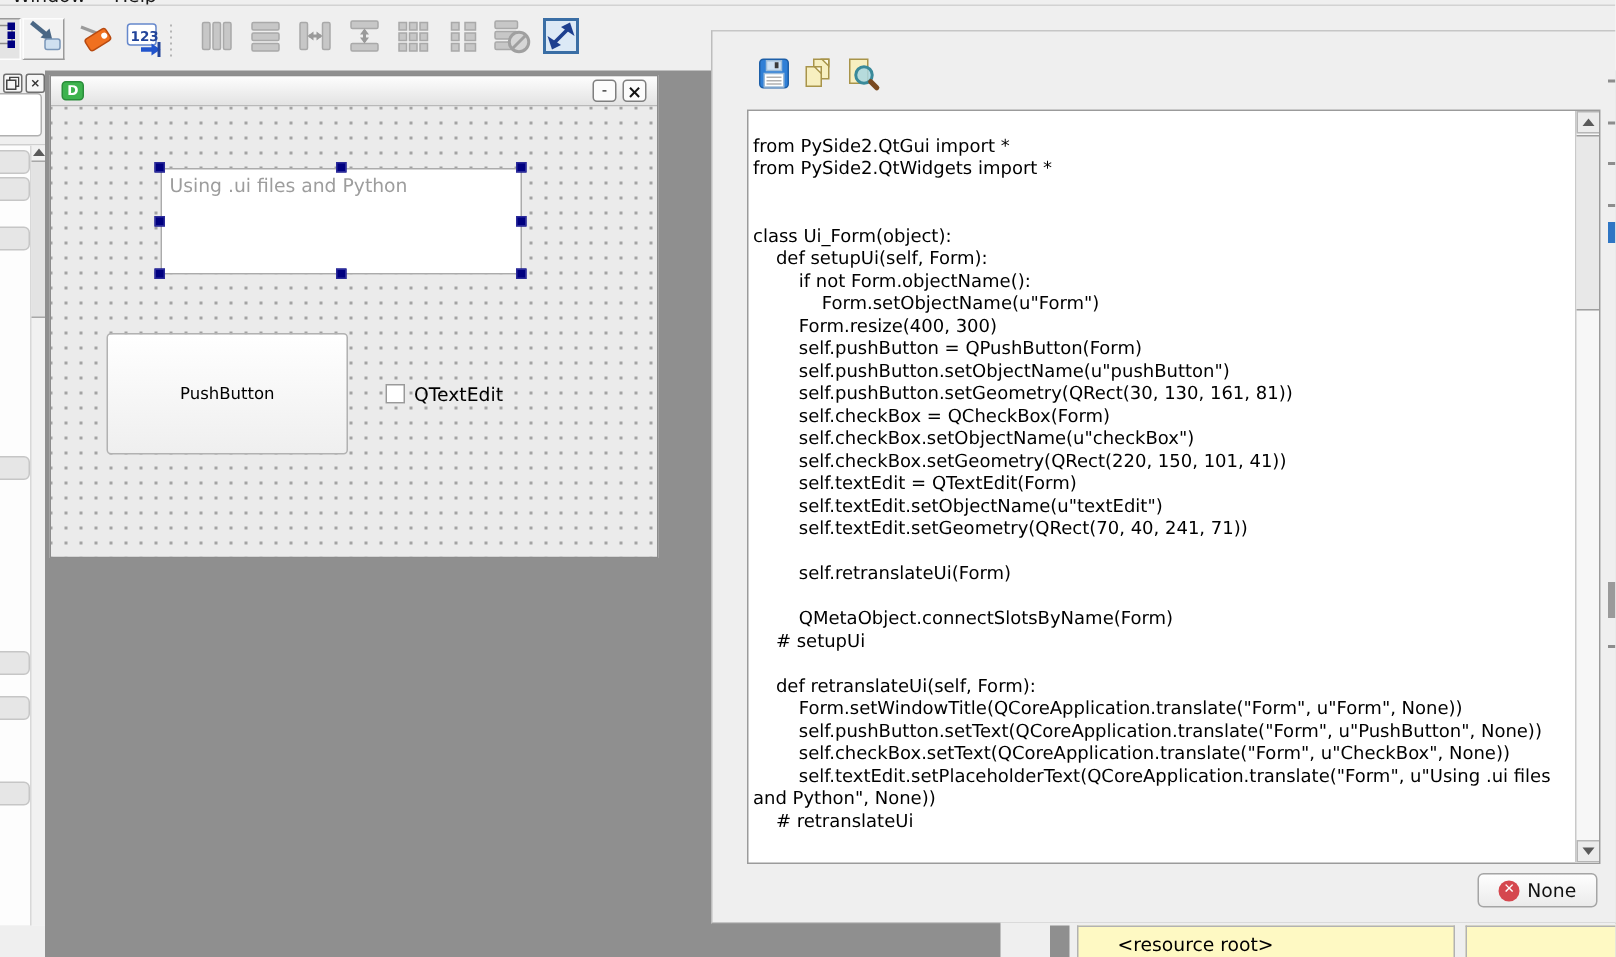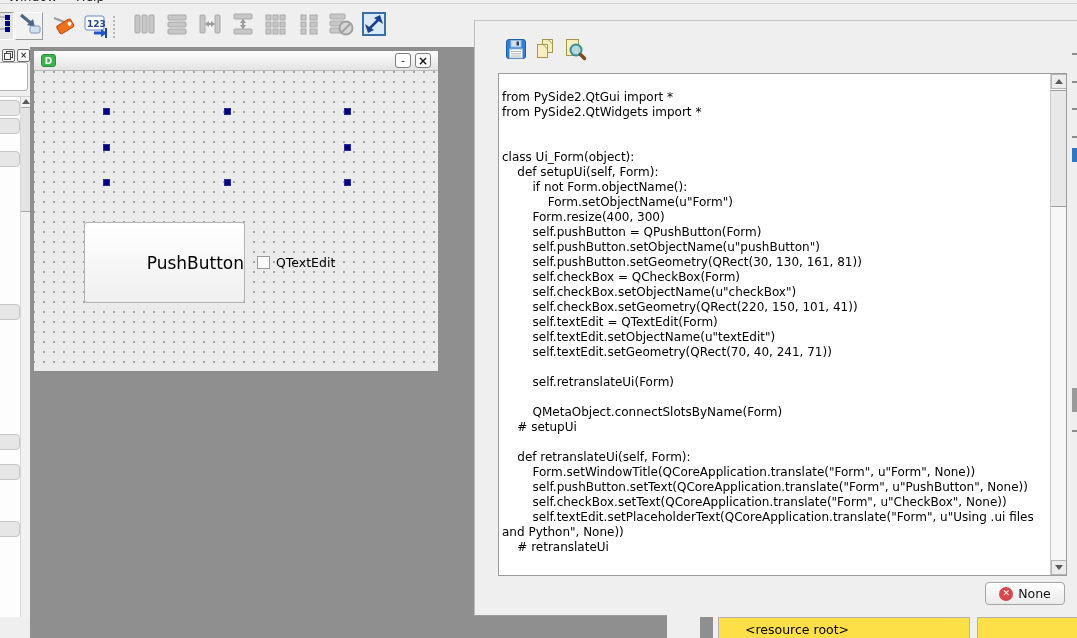--- a/index.html
+++ b/index.html
@@ -51,23 +51,23 @@
   .fw-btn { position:absolute; top:2px; width:16px; height:15px; background:#fcfcfc; border:1px solid #7f7f7f;
     border-radius:3px; display:flex; align-items:center; justify-content:center; font-size:10px; color:#111; line-height:1; }
   .fw-body { position:absolute; left:0; top:20px; width:404px; height:300px; background:#ebebeb;
     background-image:radial-gradient(#a3a3a3 1px, transparent 1px); background-size:10px 10px; background-position:5px 6px; }
 
   .qt-textedit { position:absolute; left:73px; top:41px; width:241px; height:71px; background:#fff;
     border:1px solid #ababab; }
   .qt-placeholder { position:absolute; left:5px; top:3px; font-size:12.5px; color:#9d9d9d; }
   .handle { position:absolute; width:7px; height:7px; background:#000080; border:1px solid #2a2a9a; }
 
-  .qt-pushbutton { position:absolute; left:50px; top:151px; width:161px; height:81px;
+  .qt-pushbutton { position:absolute; left:37px; top:151px; width:161px; height:81px;
     background:linear-gradient(#ffffff,#efefef); border:1px solid #b2b2b2; border-radius:3px;
-    display:flex; align-items:center; justify-content:flex-end; font-size:17px; color:#000; }
+    display:flex; align-items:center; justify-content:center; font-size:11px; color:#000; }
   .qt-checkbox { position:absolute; left:223px; top:171px; width:101px; height:41px; display:flex; align-items:center; }
   .cb-indicator { width:13px; height:13px; background:#fff; border:1px solid #9a9a9a; margin-right:6px; }
   .cb-label { font-size:12.5px; color:#000; }
 
   
   .code-dialog { position:absolute; left:474px; top:20px; width:604px; height:596px; background:#efefef;
     border-top:1px solid #c6c6c6; border-left:1px solid #bdbdbd; border-bottom:1px solid #9a9a9a; }
   .cd-tool { position:absolute; top:17px; width:24px; height:24px; }
   .code-area { position:absolute; left:23px; top:52px; width:569px; height:503px; background:#ffffff;
     border:1px solid #9b9b9b; overflow:hidden; }
@@ -80,21 +80,21 @@
     border-top:1px solid #9f9f9f; border-bottom:1px solid #9f9f9f; }
   .close-btn { position:absolute; left:510px; top:561px; width:80px; height:23px;
     background:linear-gradient(#fefefe,#ebebeb); border:1px solid #a5a5a5; border-radius:4px;
     display:flex; align-items:center; justify-content:center; gap:5px; font-size:12.5px; color:#111; }
   .close-glyph { width:14px; height:14px; border-radius:50%; background:#d5484f; color:#fff; font-size:9px;
     font-weight:bold; display:flex; align-items:center; justify-content:center; line-height:1; }
 
   
   .bottom-light { position:absolute; left:667px; top:615px; width:410px; height:23px; background:#efefef; }
   .splitter-sq { position:absolute; left:700px; top:617px; width:13px; height:21px; background:#8f8f8f; }
-  .res-box { position:absolute; top:617px; height:21px; background:#fde047; border:1px solid #b2b2b2; border-bottom:none; }
+  .res-box { position:absolute; top:617px; height:21px; background:#fef9c3; border:1px solid #b2b2b2; border-bottom:none; }
   .res-label { position:absolute; left:26px; top:4px; font-size:12.5px; color:#000; }
 
   
   .edge-frag { position:absolute; background:#8d8d8d; }
 </style>
 </head>
 <body>
 
 <div id="screen">
 
@@ -283,20 +283,23 @@
     <div class="fw-titlebar">
       <div class="fw-icon">D</div>
       <div class="fw-btn" style="right:27px;">
           <span>-</span>
         </div>
       <div class="fw-btn" style="right:7px; font-weight:bold; font-size:12px;">
           <span>×</span>
         </div>
     </div>
     <div class="fw-body">
+      <div class="qt-textedit">
+        <div class="qt-placeholder">Using .ui files and Python</div>
+      </div>
 
       <div class="handle" style="left:69px;  top:37px;"></div>
       <div class="handle" style="left:190px; top:37px;"></div>
       <div class="handle" style="left:310px; top:37px;"></div>
       <div class="handle" style="left:69px;  top:73px;"></div>
       <div class="handle" style="left:310px; top:73px;"></div>
       <div class="handle" style="left:69px;  top:108px;"></div>
       <div class="handle" style="left:190px; top:108px;"></div>
       <div class="handle" style="left:310px; top:108px;"></div>
 

